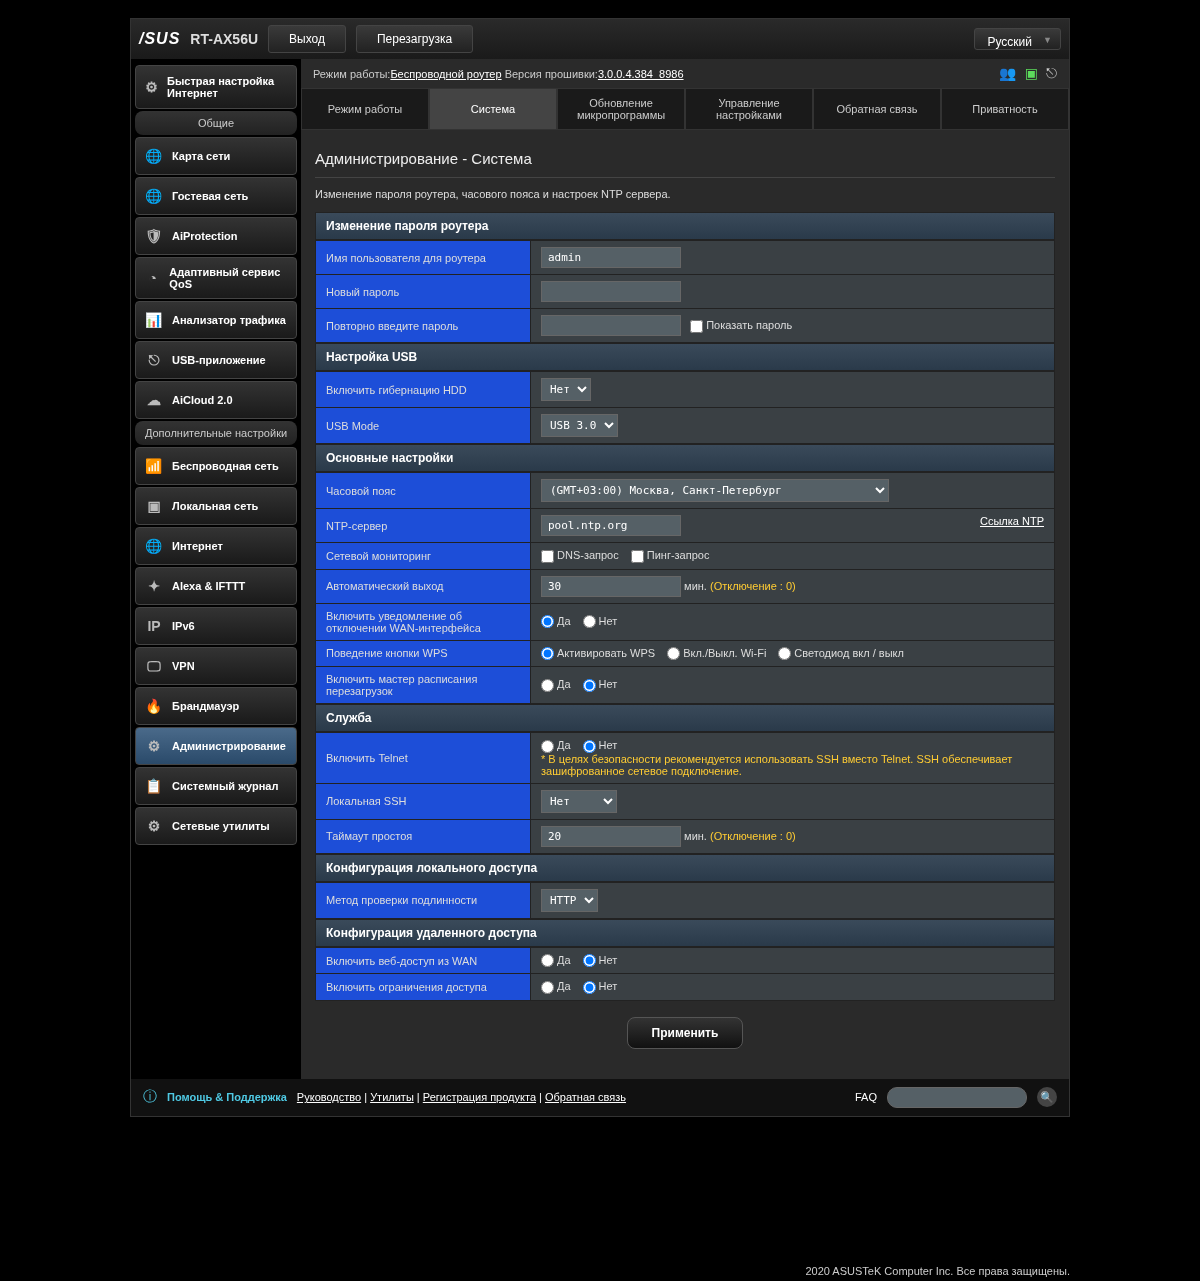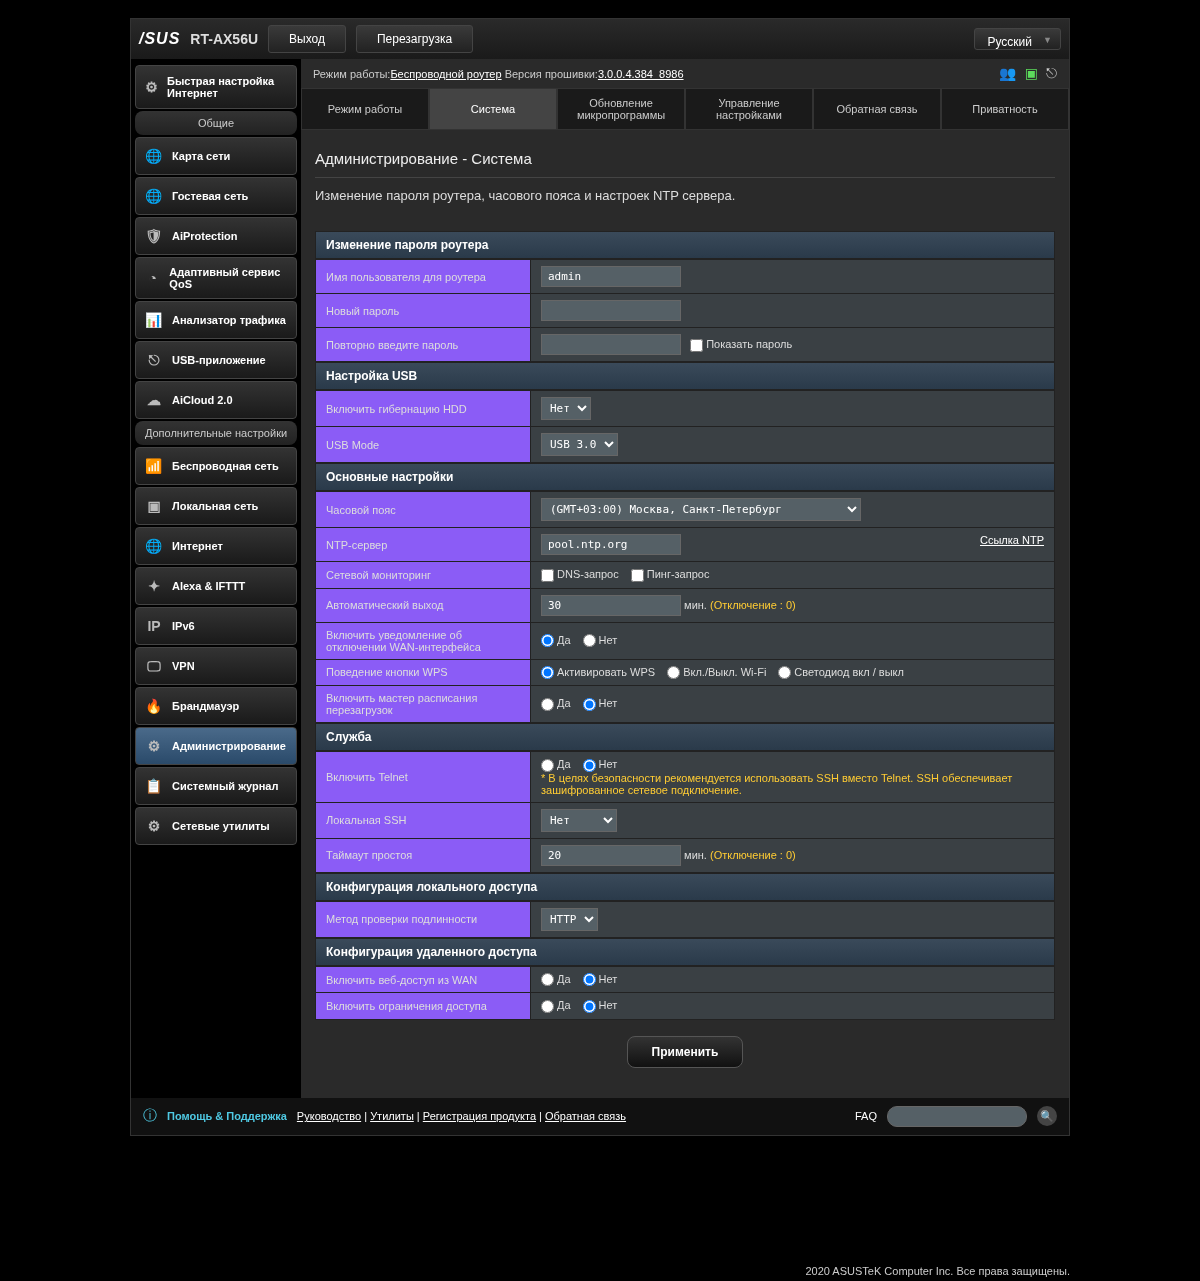--- a/index.html
+++ b/index.html
@@ -21,28 +21,28 @@
 .content{flex:1;background:#2a2a2a}
 .info-row{padding:6px 12px;font-size:11px;color:#ccc;display:flex;align-items:center;}
 .info-row .link{color:#fff;text-decoration:underline;cursor:pointer}
 .status-icons{margin-left:auto;display:flex;gap:8px;font-size:14px}
 .status-icons span.on{color:#5cdb5c}
 .tabs{display:flex;background:#1a1a1a}
 .tab{padding:8px 6px;flex:1;text-align:center;font-size:11px;border:1px solid #333;cursor:pointer;color:#ccc;min-height:40px;display:flex;align-items:center;justify-content:center}
 .tab.active{background:#444;color:#fff}
 .page-inner{padding:14px}
 .page-title{font-size:15px;color:#eee;padding:6px 0 10px;border-bottom:1px solid #444;margin-bottom:10px}
-.page-desc{font-size:13px;color:#ddd;margin-bottom:28px}
+.page-desc{font-size:11px;color:#ddd;margin-bottom:12px}
 .section-hdr{background:linear-gradient(#3a4a5a,#2a3a4a);padding:6px 10px;font-size:12px;font-weight:bold;color:#fff;border:1px solid #222}
 table.form{width:100%;border-collapse:collapse}
 table.form td{border:1px solid #222;padding:6px 10px;font-size:11px;color:#ddd;background:#3a4044;vertical-align:middle}
-table.form td:first-child{width:215px;background:#8b5cf6}
+table.form td:first-child{width:215px;background:#1d4ed8}
 input[type=text],input[type=password]{background:#556066;border:1px solid #666;color:#fff;padding:3px 6px;font-size:11px;width:140px;font-family:monospace}
 select{background:#556066;border:1px solid #666;color:#fff;padding:3px 4px;font-size:11px;font-family:monospace}
-select.wide{width:320px}
+select.wide{width:348px}
 .warn{color:#ffcc33}
 .hint-link{color:#fff;text-decoration:underline;cursor:pointer;float:right}
 .apply-row{text-align:center;padding:16px;background:#2a2a2a}
 .apply-btn{background:linear-gradient(#333,#111);border:1px solid #555;color:#fff;padding:8px 24px;font-weight:bold;cursor:pointer;border-radius:8px;font-size:12px}
 .footer{display:flex;align-items:center;padding:8px 12px;gap:10px;background:#111;font-size:11px}
 .help-link{color:#4fc9e3;font-weight:bold}
 .foot-links{color:#fff}
 .foot-links a{color:#fff;text-decoration:underline;cursor:pointer}
 .faq-input{background:#222;border:1px solid #444;border-radius:10px;padding:4px 10px;width:180px;color:#fff}
 .search-ic{width:20px;height:20px;border-radius:50%;background:#444;display:flex;align-items:center;justify-content:center;font-size:11px;cursor:pointer}

